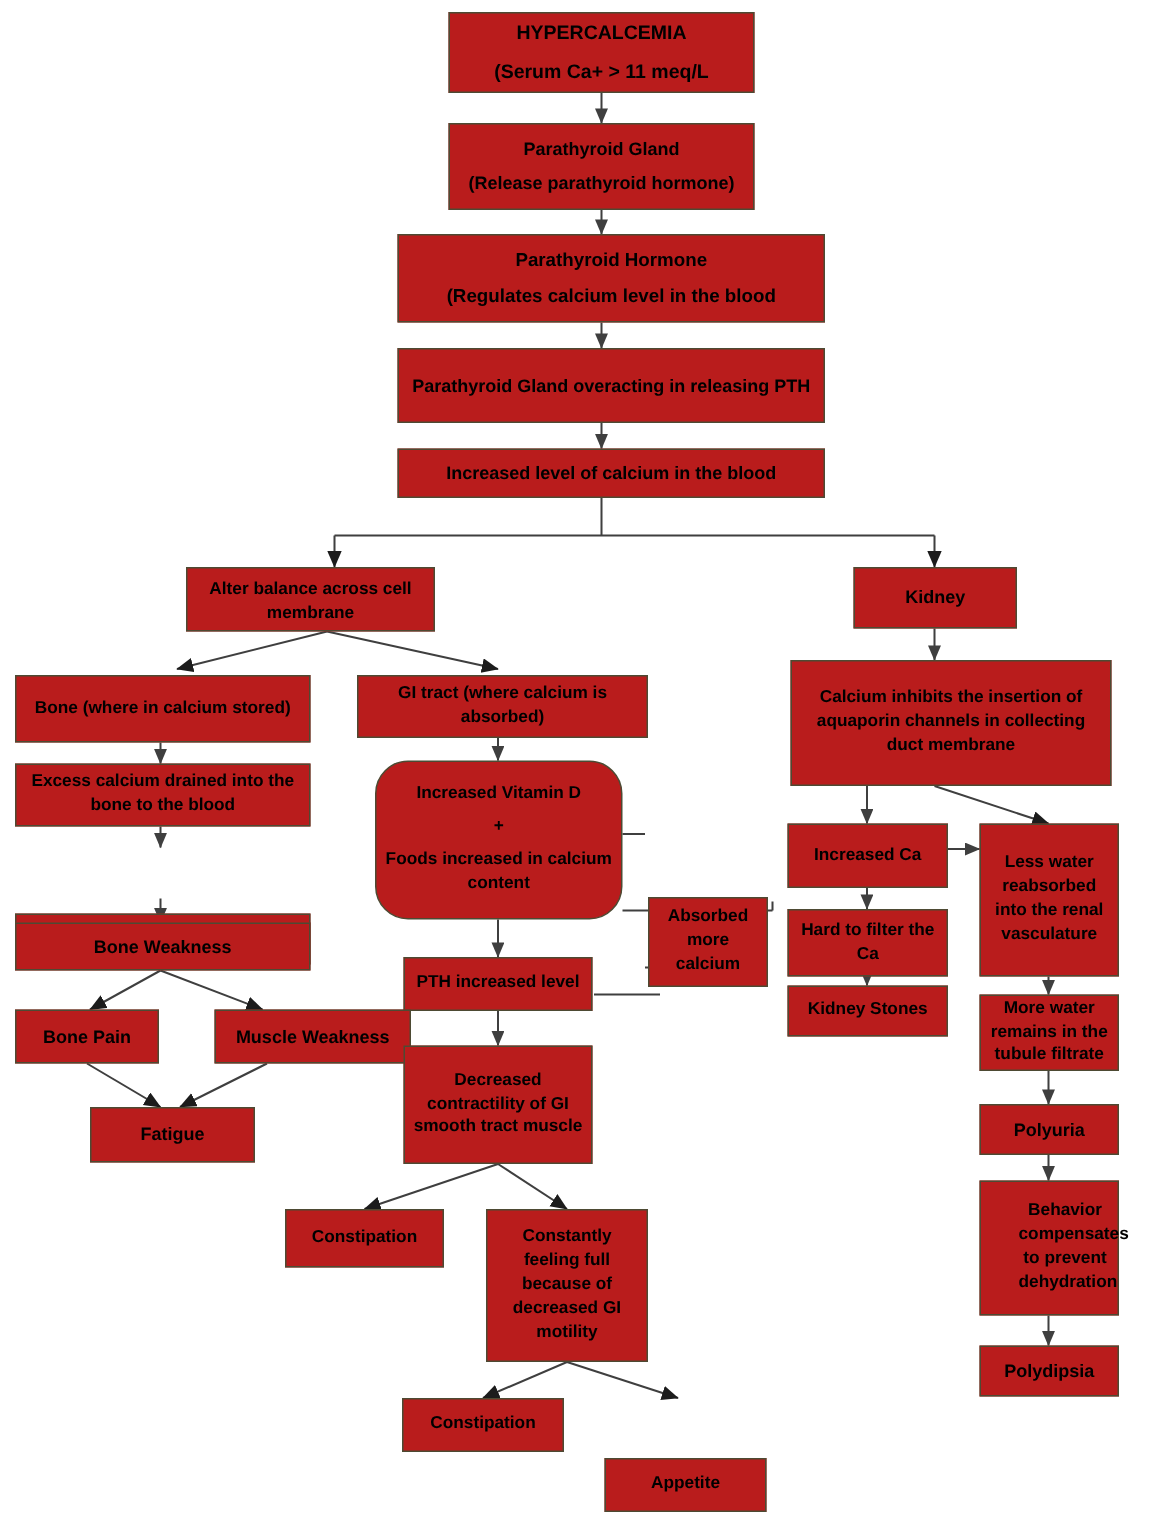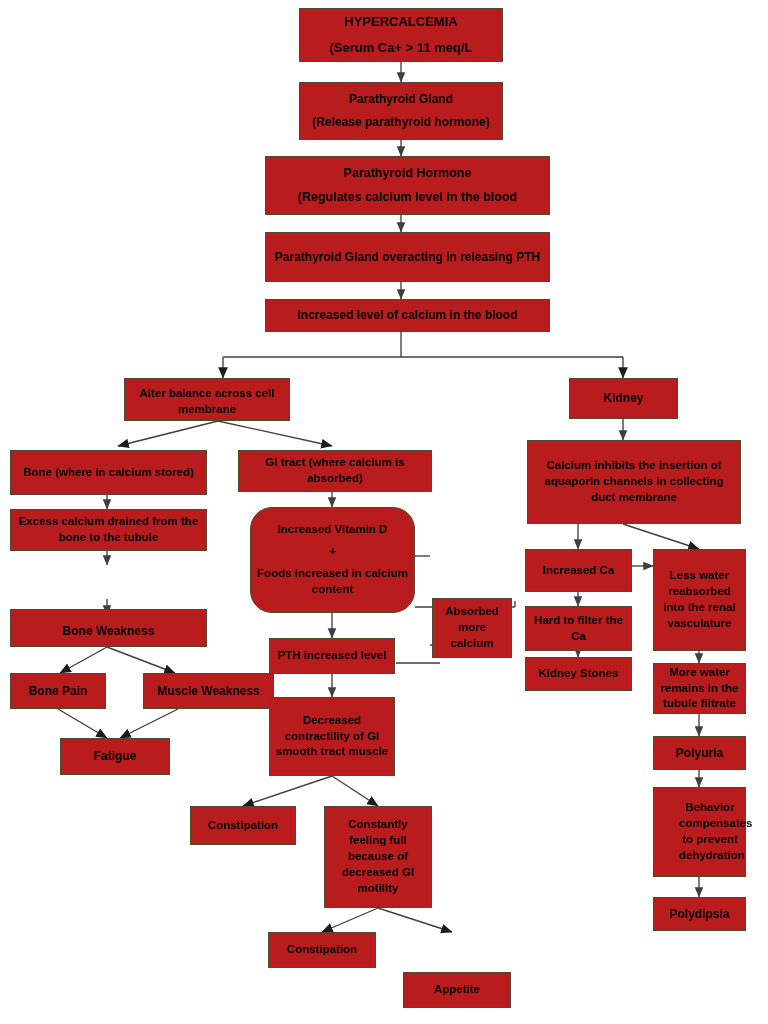--- a/index.html
+++ b/index.html
@@ -153,21 +153,21 @@
 
   <div class="node fs115" style="left:238px;top:450px;width:194px;height:42px;">
     <span>GI tract (where calcium is absorbed)</span>
   </div>
 
   <div class="node fs115" style="left:527px;top:440px;width:214px;height:84px;">
     <span>Calcium inhibits the insertion of aquaporin channels in collecting duct membrane</span>
   </div>
 
   <div class="node fs115" style="left:10px;top:509px;width:197px;height:42px;">
-    <span>Excess calcium drained from the bone to the tubule</span>
+    <span>Excess calcium drained into the bone to the blood</span>
   </div>
 
   <div class="node fs115" style="left:250px;top:507px;width:165px;height:106px;border-radius:22px;">
     <span>
         <div>Increased Vitamin D</div>
         <div style="height:0.55em"></div>
         <div>+</div>
         <div style="height:0.55em"></div>
         <div>Foods increased in calcium content</div>
       </span>

